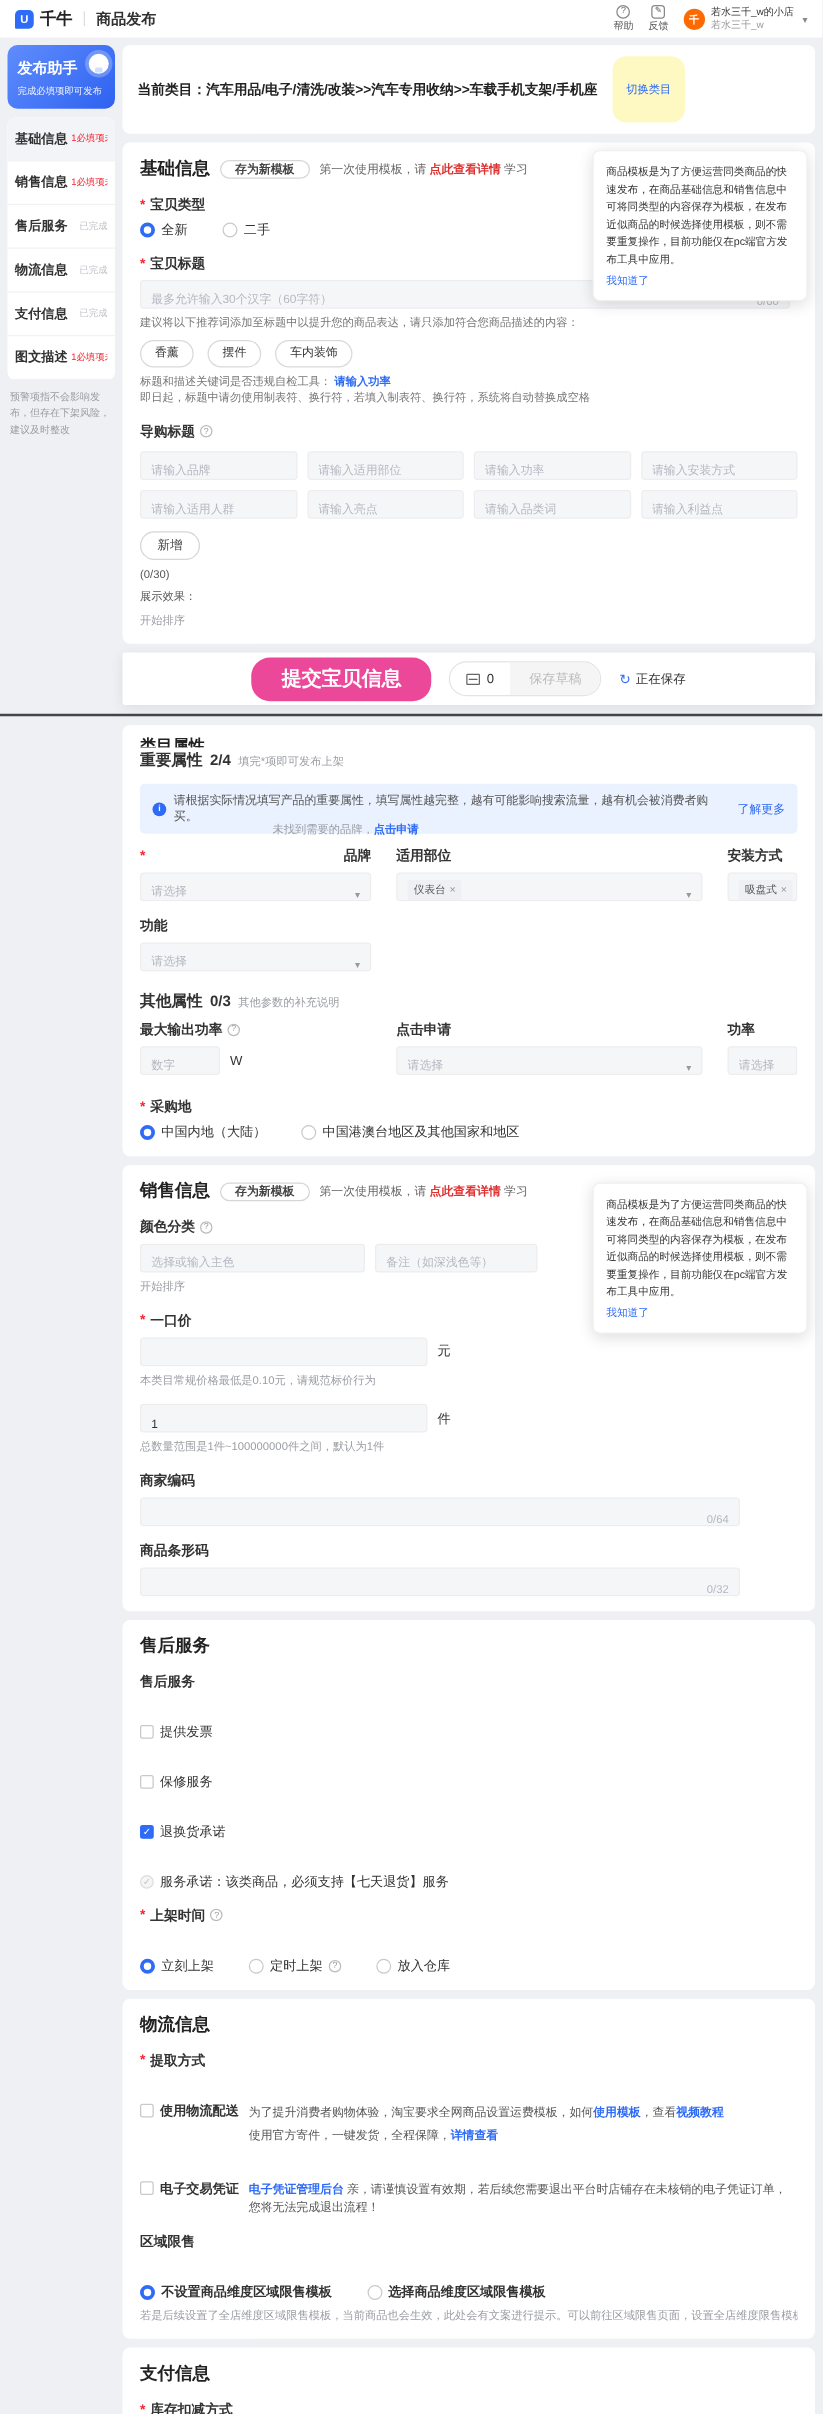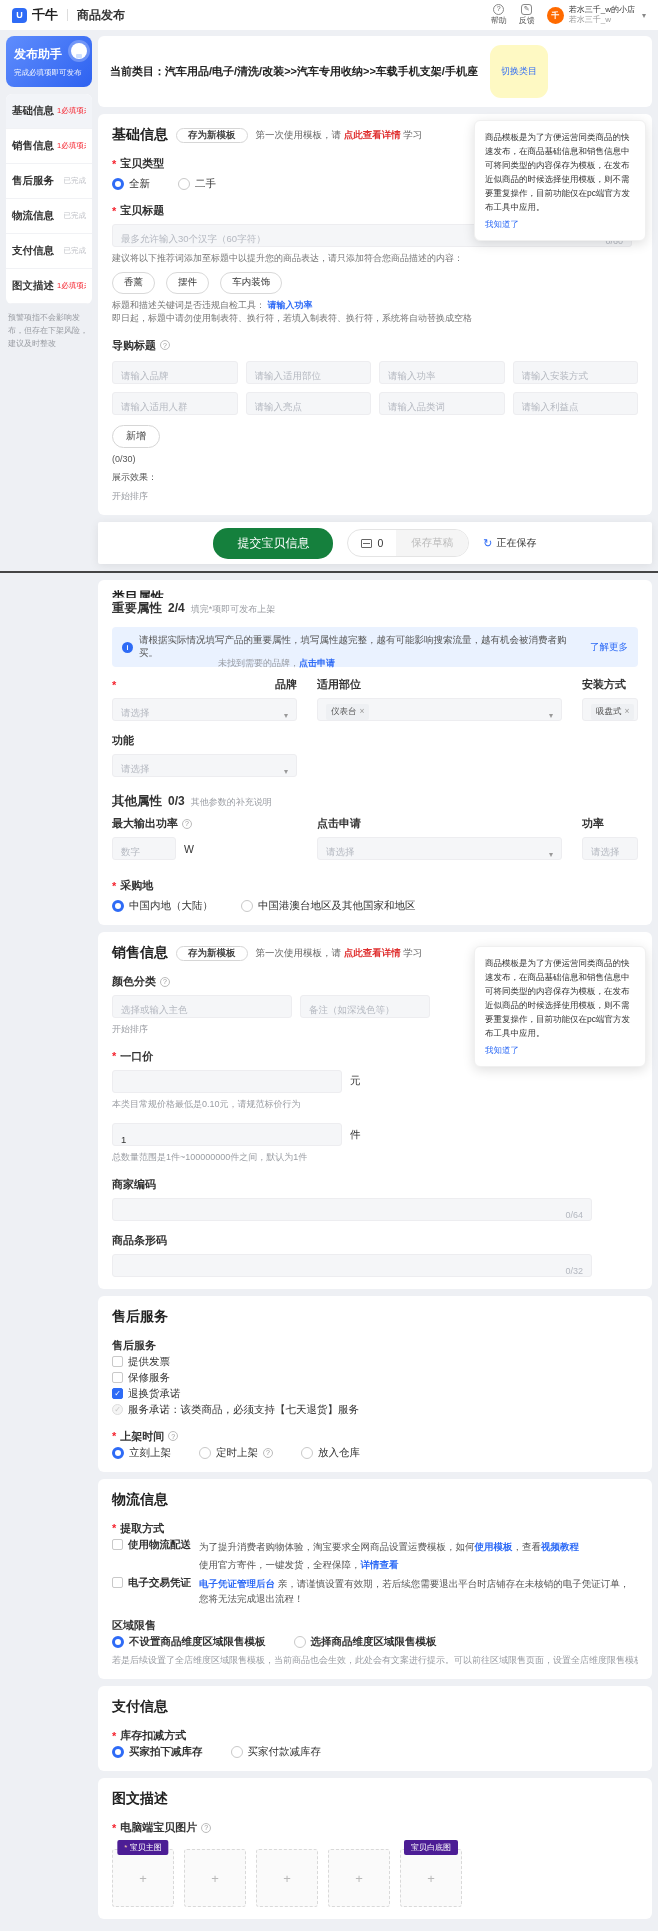--- a/index.html
+++ b/index.html
@@ -74,21 +74,21 @@
 .banner{background:#eaf2ff;border-radius:4px;padding:7px 10px;display:flex;gap:6px;font-size:9.5px;color:#555;align-items:center;margin-top:10px}
 .i-ic{width:11px;height:11px;border-radius:50%;background:#2e6bf6;color:#fff;font-size:7px;display:flex;align-items:center;justify-content:center;flex:none;font-weight:bold}
 .grid4{display:grid;grid-template-columns:repeat(4,1fr);gap:8px;margin-top:8px}
 .grid3{display:grid;grid-template-columns:185px 245px minmax(0,1fr);gap:8px 20px;margin-top:10px;overflow:hidden}
 .add-btn{border:1px solid #d6d6d6;border-radius:12px;padding:3.5px 13px;font-size:10px;color:#444;display:inline-block;margin-top:10px;cursor:pointer}
 
 .tip{position:absolute;right:6px;top:6px;width:172px;background:#fff;border:1px solid #f0f0f0;border-radius:6px;box-shadow:0 3px 12px rgba(0,0,0,.13);padding:9px 10px;font-size:8.5px;color:#333;line-height:1.65;z-index:4}
 .tip .ok{display:inline-block;margin-top:3px}
 
 .action-bar{background:#fff;height:42px;display:flex;align-items:center;justify-content:center;gap:14px;box-shadow:0 2px 10px rgba(0,0,0,.08);border-radius:2px}
-.submit-btn{background:#15803d;color:#fff;border-radius:15px;padding:7px 24px;font-size:12px;font-weight:normal;cursor:pointer}
+.submit-btn{background:#ec4899;color:#fff;border-radius:15px;padding:7px 24px;font-size:16px;font-weight:bold;cursor:pointer}
 .seg{display:flex;border:1px solid #e4e4e4;border-radius:15px;overflow:hidden;font-size:10.5px;background:#fff}
 .seg .a{padding:6px 13px;display:flex;gap:5px;align-items:center;color:#333;cursor:pointer}
 .seg .b{padding:6px 15px;background:#f5f5f5;cursor:pointer}
 .seg .b.off{color:#bbb}
 .draft-ic{width:11px;height:9px;border:1px solid #666;border-radius:1px;position:relative}
 .draft-ic::after{content:"";position:absolute;left:1px;right:1px;top:3px;border-top:1px solid #666}
 .saving{display:flex;align-items:center;gap:4px;font-size:10px;color:#333}
 .spin{color:#2e6bf6;font-size:11px}
 .stitch{height:2px;background:#454545;margin-left:-98px;margin-right:-6px}
 
@@ -98,21 +98,21 @@
 .cnt-big{font-size:12px;font-weight:bold;color:#333}
 .sub-hd{display:flex;align-items:baseline;gap:6px;margin-top:2px}
 .sub-hd .nm{font-size:12.5px;font-weight:bold}
 .sub-hd .ds{font-size:9px;color:#9a9da3}
 
 .tiles{display:flex;gap:10px;margin-top:14px}
 .tile{width:62px;height:58px;border:1px dashed #d9d9d9;border-radius:3px;background:#fafafa;position:relative;display:flex;flex-direction:column;align-items:center;justify-content:center;gap:5px;cursor:pointer}
 .tile .plus{font-size:13px;color:#b9b9b9;line-height:1}
 .tbadge{position:absolute;top:-10px;left:50%;transform:translateX(-50%);background:#4c1d95;color:#fff;font-size:8px;padding:2px 7px;border-radius:2px;white-space:nowrap}
 .tbadge .star{color:#ffd0ac}
-.mt6{margin-top:6px}.mt10{margin-top:2px}
+.mt6{margin-top:6px}.mt10{margin-top:26px}
 .gap28{gap:28px}
 .right-cut{white-space:nowrap;overflow:hidden}
 </style>
 </head>
 <body>
 
 <div class="header">
   <div class="logo">
     <span class="logo-mark">U</span>
     <span>千牛</span>

